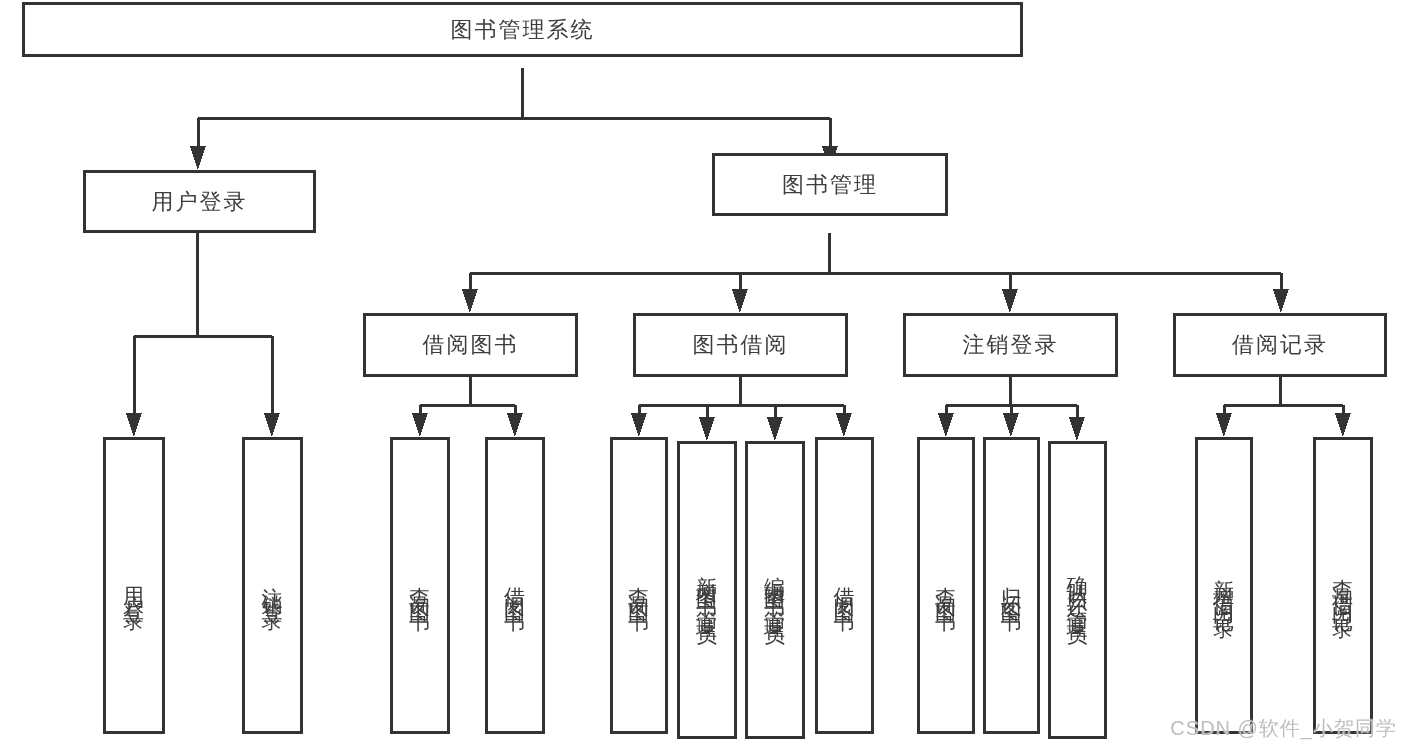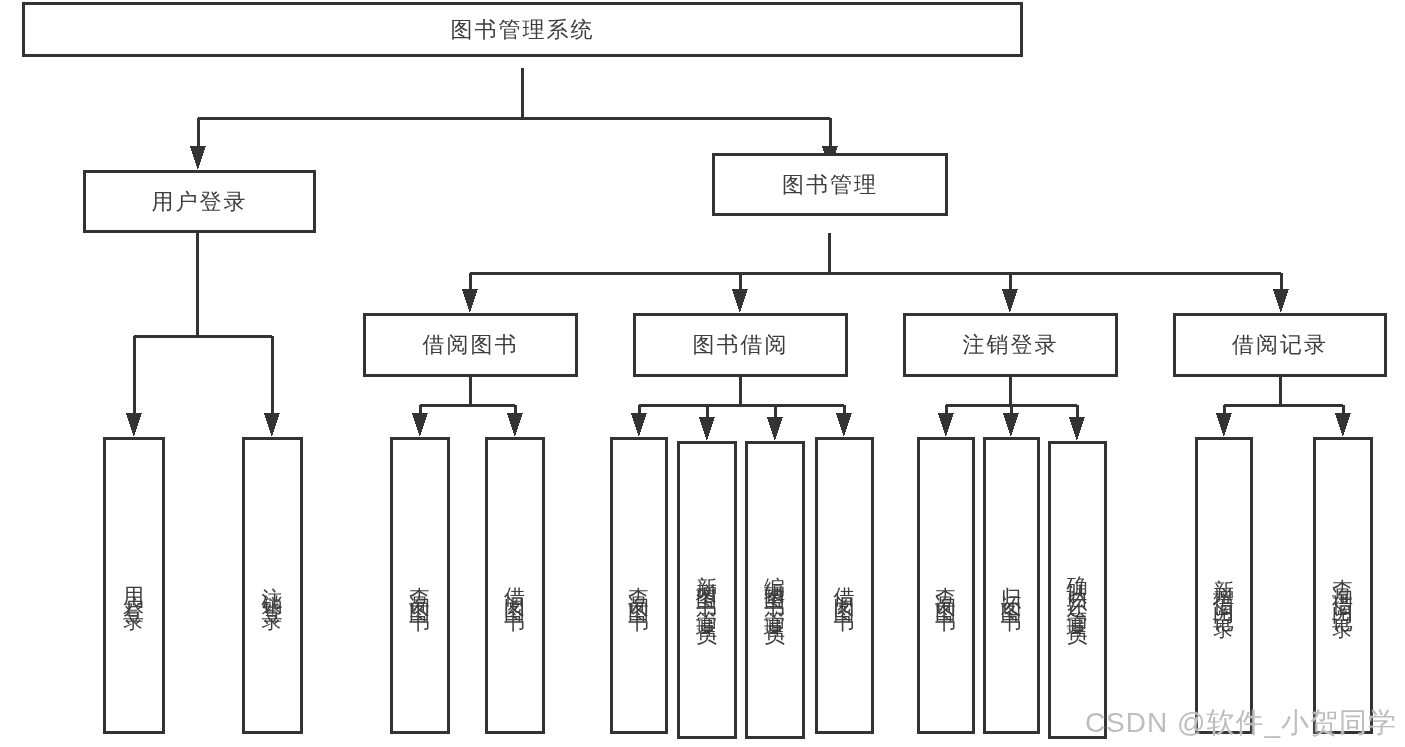--- a/index.html
+++ b/index.html
@@ -27,21 +27,21 @@
     writing-mode:vertical-rl;
     text-orientation:mixed;
     font-size:21px;
     letter-spacing:8px;
     line-height:1;
   }
   .vnode.long{letter-spacing:7px;}
   .watermark{
     position:absolute;
     right:8px;bottom:5px;
-    font-size:28px;
+    font-size:20px;
     color:#bdbdbd;
     letter-spacing:1px;
     text-shadow:0 0 2px #ffffff;
     white-space:nowrap;
     z-index:5;
   }
 </style>
 </head>
 <body>
 

